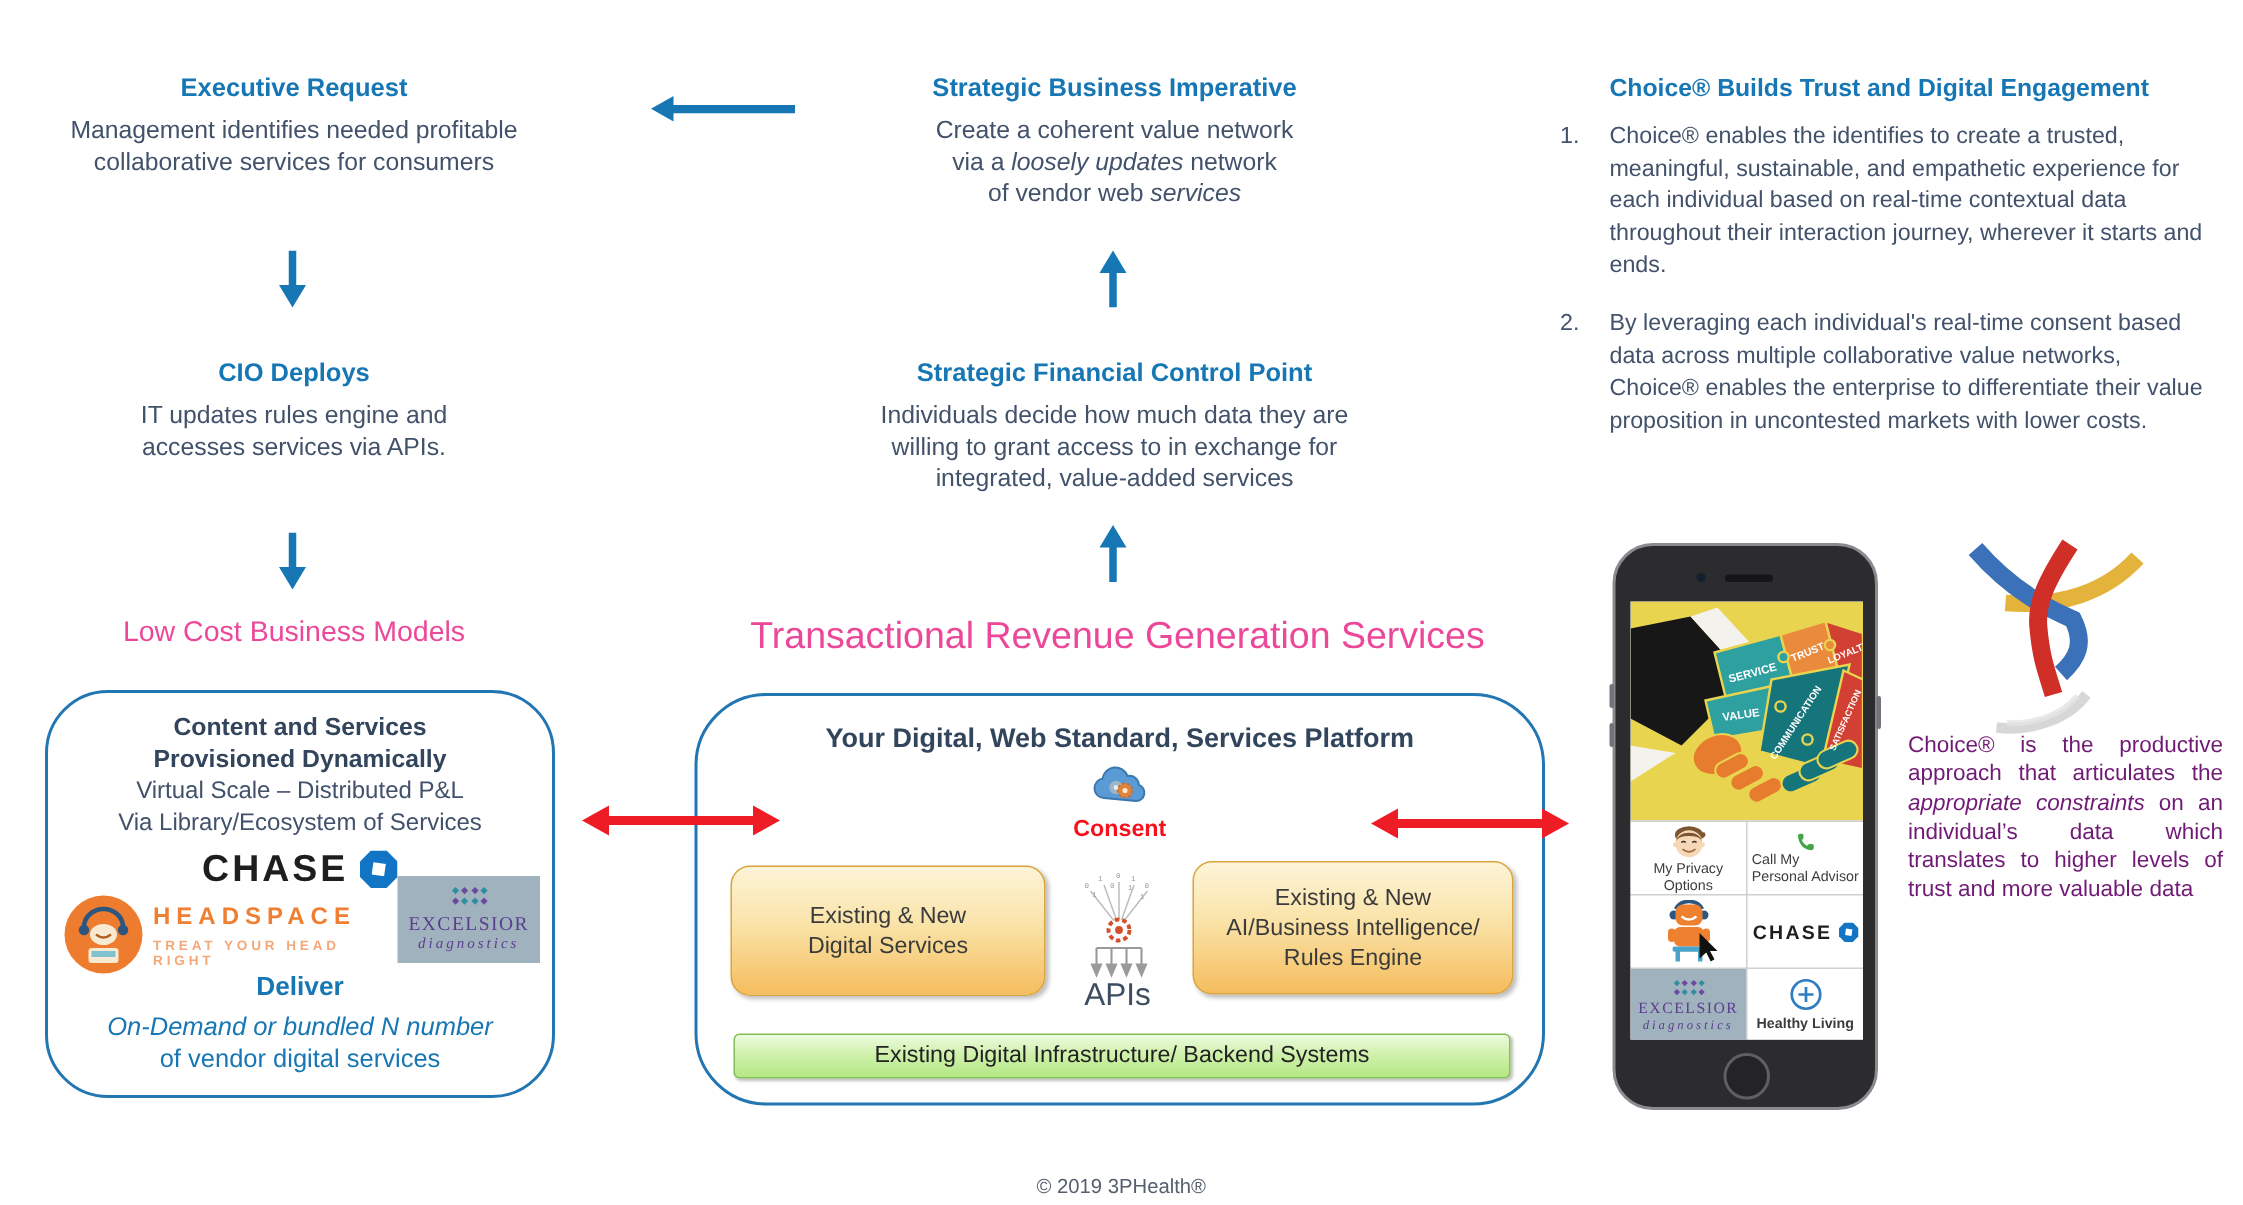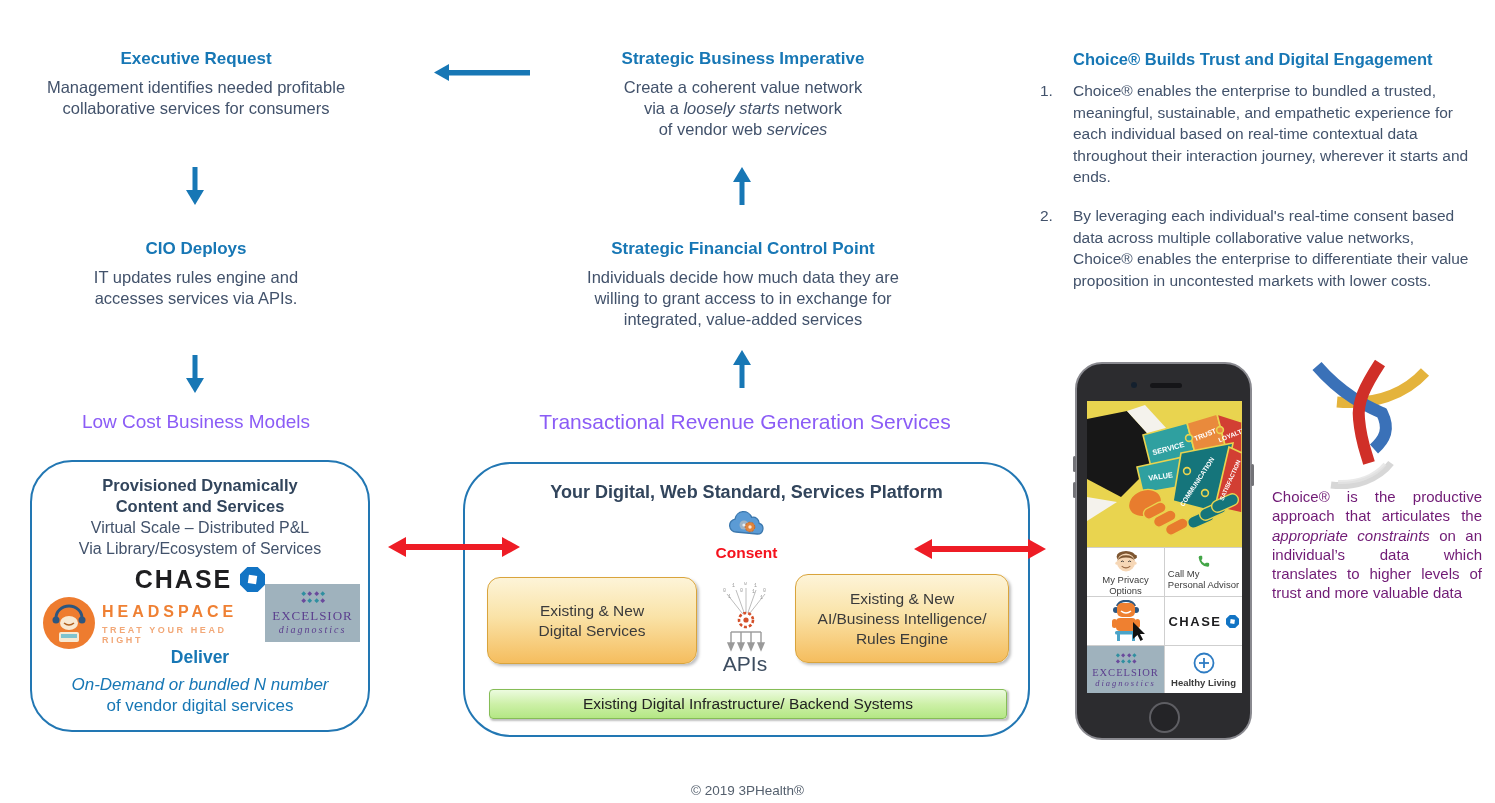--- a/index.html
+++ b/index.html
@@ -2,21 +2,21 @@
 <html><head>
 <meta charset="utf-8">
 <style>
   html,body{margin:0;padding:0;background:#fff;}
   #canvas{position:relative;width:1495px;height:803px;background:#ffffff;overflow:hidden;
           font-family:"Liberation Sans",sans-serif;}
   .abs{position:absolute;}
   .cblock{position:absolute;text-align:center;}
   .h-blue{color:#1777b5;font-weight:bold;font-size:17px;line-height:22px;}
   .body-txt{color:#42526b;font-size:16.5px;line-height:21px;}
-  .green-h{color:#8b5cf6;font-size:19px;}
+  .green-h{color:#ec4899;font-size:19px;}
   .navy-b{color:#32455c;font-weight:bold;}
   .blue-txt{color:#1777b5;}
   .red-b{color:#f5121d;font-weight:bold;font-size:15.5px;line-height:21px;}
   .round-box{position:absolute;border:2.5px solid #2277b3;border-radius:42px;background:#fff;}
   .orange-box{position:absolute;border:1.5px solid #d9a43c;border-radius:13px;
               background:linear-gradient(180deg,#fdf4d8 0%,#fae3a8 45%,#f5bd5e 100%);
               box-shadow:2px 2px 3px rgba(0,0,0,0.25);
               display:flex;flex-direction:column;align-items:center;justify-content:center;
               color:#3b3b3b;font-size:15.5px;line-height:20px;text-align:center;}
   .green-bar{position:absolute;border:1.5px solid #86bd57;border-radius:4px;
@@ -70,22 +70,22 @@
 
   <svg class="abs" style="left:185px;top:355px;" width="20" height="38">
     <rect x="7.5" y="0" width="5" height="24" fill="#1777b5"></rect>
       <polygon points="1,23 19,23 10,38" fill="#1777b5"></polygon>
   </svg>
 
   <div class="cblock green-h" style="left:20px;top:411px;width:352px;">Low Cost Business Models</div>
 
   <div class="round-box" style="left:30px;top:460px;width:336px;height:268px;">
     <div class="cblock navy-b" style="left:0;top:13px;width:100%;font-size:16.5px;line-height:21px;">
+      <div>Content and Services</div>
       <div>Provisioned Dynamically</div>
-      <div>Content and Services</div>
     </div>
     <div class="cblock body-txt" style="left:0;top:55px;width:100%;font-size:16px;">
       <div>Virtual Scale – Distributed P&amp;L</div>
       <div>Via Library/Ecosystem of Services</div>
     </div>
 
     <div class="abs" style="left:0;top:103px;width:100%;display:flex;align-items:center;justify-content:center;gap:8px;">
       <span style="font-size:25px;font-weight:bold;letter-spacing:2px;color:#1e1e20;">CHASE</span>
       <svg width="25" height="25" viewBox="0 0 24 24">
         <polygon points="7,0 17,0 24,7 24,17 17,24 7,24 0,17 0,7" fill="#1274c4"></polygon>
@@ -133,42 +133,42 @@
   </div>
 
   <svg class="abs" style="left:434px;top:64px;" width="96" height="17">
     <rect x="13" y="6" width="83" height="5.5" fill="#1777b5"></rect>
       <polygon points="15,0 15,17 0,8.5" fill="#1777b5"></polygon>
   </svg>
 
   <div class="cblock h-blue" style="left:550px;top:48px;width:386px;">Strategic Business Imperative</div>
   <div class="cblock body-txt" style="left:550px;top:77px;width:386px;">
     <div>Create a coherent value network</div>
-    <div><span>via a </span><span style="font-style:italic;">loosely starts</span><span> network</span></div>
+    <div><span>via a </span><span style="font-style:italic;">loosely updates</span><span> network</span></div>
     <div><span>of vendor web </span><span style="font-style:italic;">services</span></div>
   </div>
 
   <svg class="abs" style="left:732px;top:167px;" width="20" height="38">
     <rect x="7.5" y="14" width="5" height="24" fill="#1777b5"></rect>
       <polygon points="1,15 19,15 10,0" fill="#1777b5"></polygon>
   </svg>
 
   <div class="cblock h-blue" style="left:550px;top:238px;width:386px;">Strategic Financial Control Point</div>
   <div class="cblock body-txt" style="left:550px;top:267px;width:386px;">
     <div>Individuals decide how much data they are</div>
     <div>willing to grant access to in exchange for</div>
     <div>integrated, value-added services</div>
   </div>
 
   <svg class="abs" style="left:732px;top:350px;" width="20" height="38">
     <rect x="7.5" y="14" width="5" height="24" fill="#1777b5"></rect>
       <polygon points="1,15 19,15 10,0" fill="#1777b5"></polygon>
   </svg>
 
-  <div class="cblock green-h" style="left:465px;top:410px;width:560px;font-size:21px;text-align:center;">Transactional Revenue Generation Services</div>
+  <div class="cblock green-h" style="left:465px;top:410px;width:560px;font-size:25px;text-align:center;">Transactional Revenue Generation Services</div>
 
   <div class="round-box" style="left:463px;top:462px;width:563px;height:271px;border-radius:48px;">
     <div class="cblock navy-b" style="left:0;top:18px;width:100%;font-size:18px;">Your Digital, Web Standard, Services Platform</div>
     <svg class="abs" style="left:262px;top:46px;" width="38" height="28" viewBox="0 0 38 28">
       <path d="M9,22 a6.5,6.5 0 0 1 -1,-12.9 a8.6,8.6 0 0 1 16.6,-1.8 a6.2,6.2 0 0 1 7.6,6 a5.5,5.5 0 0 1 -2,10.7 Z" fill="#5b9bd5" stroke="#3b77ad" stroke-width="1.3"></path>
       <circle cx="17" cy="15" r="4.5" fill="#9fb4c6"></circle>
         <circle cx="17" cy="15" r="1.6" fill="#e6edf3"></circle>
       <circle cx="23" cy="17" r="4.8" fill="#e0843c" stroke="#c96a27" stroke-width="1" stroke-dasharray="2,1.4"></circle>
       <circle cx="23" cy="17" r="1.7" fill="#fbe8d4"></circle>
     </svg>
@@ -228,21 +228,21 @@
   </svg>
   <svg class="abs" style="left:914px;top:538px;z-index:5;" width="132" height="22">
     <rect x="15" y="8" width="102" height="6" fill="#ee1c25"></rect>
     <polygon points="18,1 18,21 0,11" fill="#ee1c25"></polygon>
       <polygon points="114,1 114,21 132,11" fill="#ee1c25"></polygon>
   </svg>
 
   <div class="abs h-blue" style="left:1073px;top:48px;width:410px;font-size:16.5px;">Choice® Builds Trust and Digital Engagement</div>
   <div class="list-item" style="left:1040px;top:80px;">
     <span class="num">1.</span>
-    <span class="txt">Choice® enables the enterprise to bundled a trusted, meaningful, sustainable, and empathetic experience for each individual based on real-time contextual data throughout their interaction journey, wherever it starts and ends.</span>
+    <span class="txt">Choice® enables the identifies to create a trusted, meaningful, sustainable, and empathetic experience for each individual based on real-time contextual data throughout their interaction journey, wherever it starts and ends.</span>
   </div>
   <div class="list-item" style="left:1040px;top:205px;">
     <span class="num">2.</span>
     <span class="txt">By leveraging each individual's real-time consent based data across multiple collaborative value networks, Choice® enables the enterprise to differentiate their value proposition in uncontested markets with lower costs.</span>
   </div>
 
   <svg class="abs" style="left:1303px;top:352px;" width="150" height="140" viewBox="0 0 150 140">
     <path d="M28,133 C52,136 76,127 88,111" stroke="#c9c9c9" stroke-width="7" fill="none" opacity="0.75"></path>
     <path d="M35,130 C55,131 72,124 82,112" stroke="#e4e4e4" stroke-width="4" fill="none" opacity="0.8"></path>
     <path d="M122,20 C101,43 70,53 34,50" stroke="#e4b33c" stroke-width="11" fill="none"></path>

